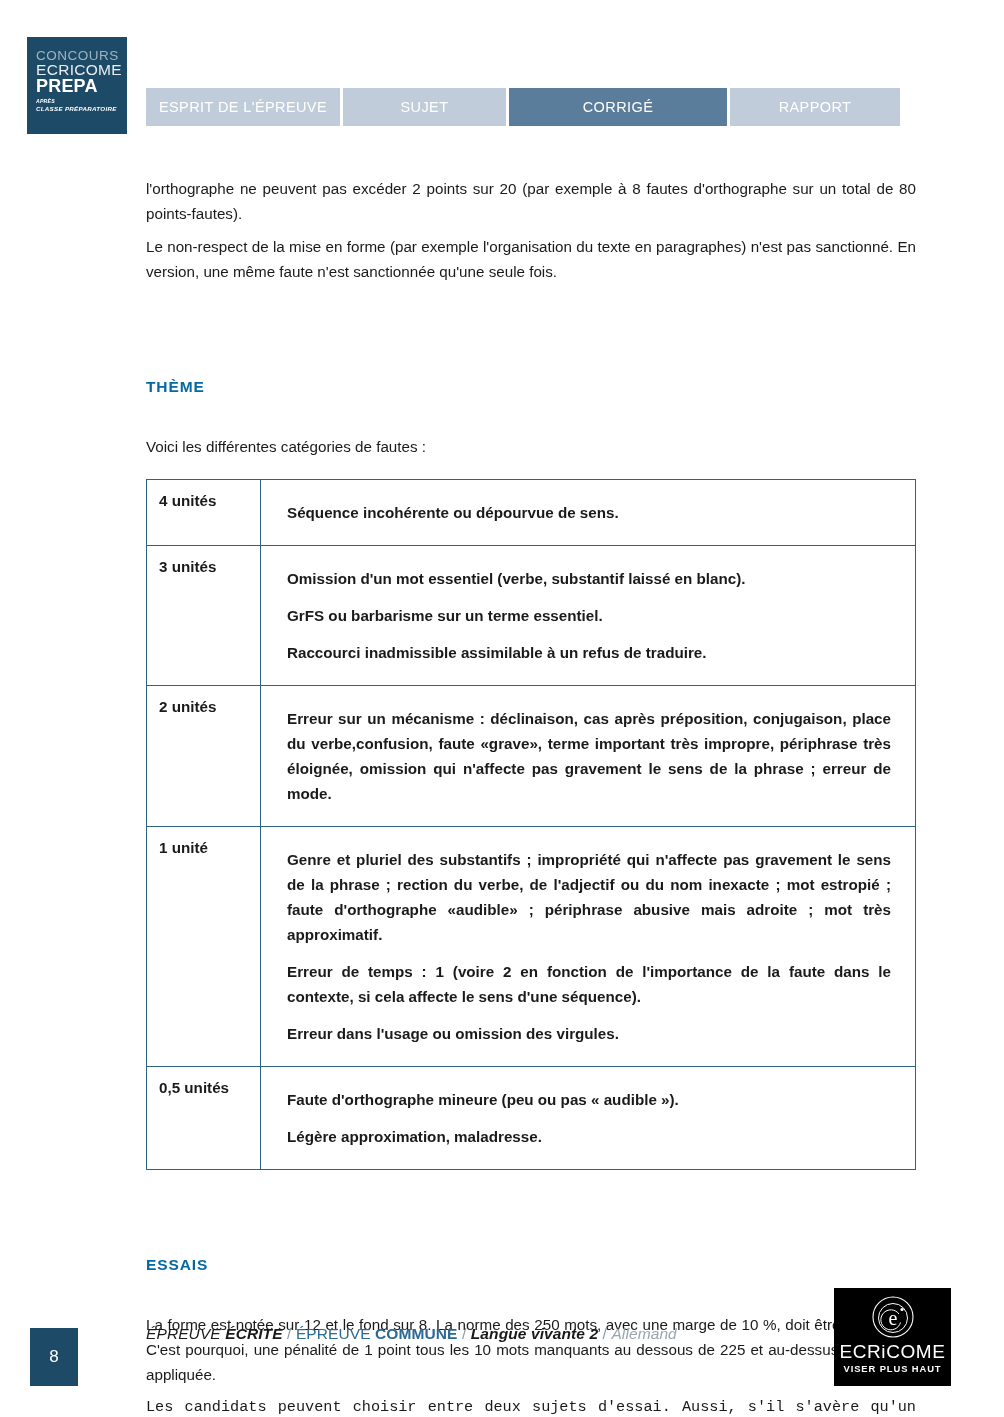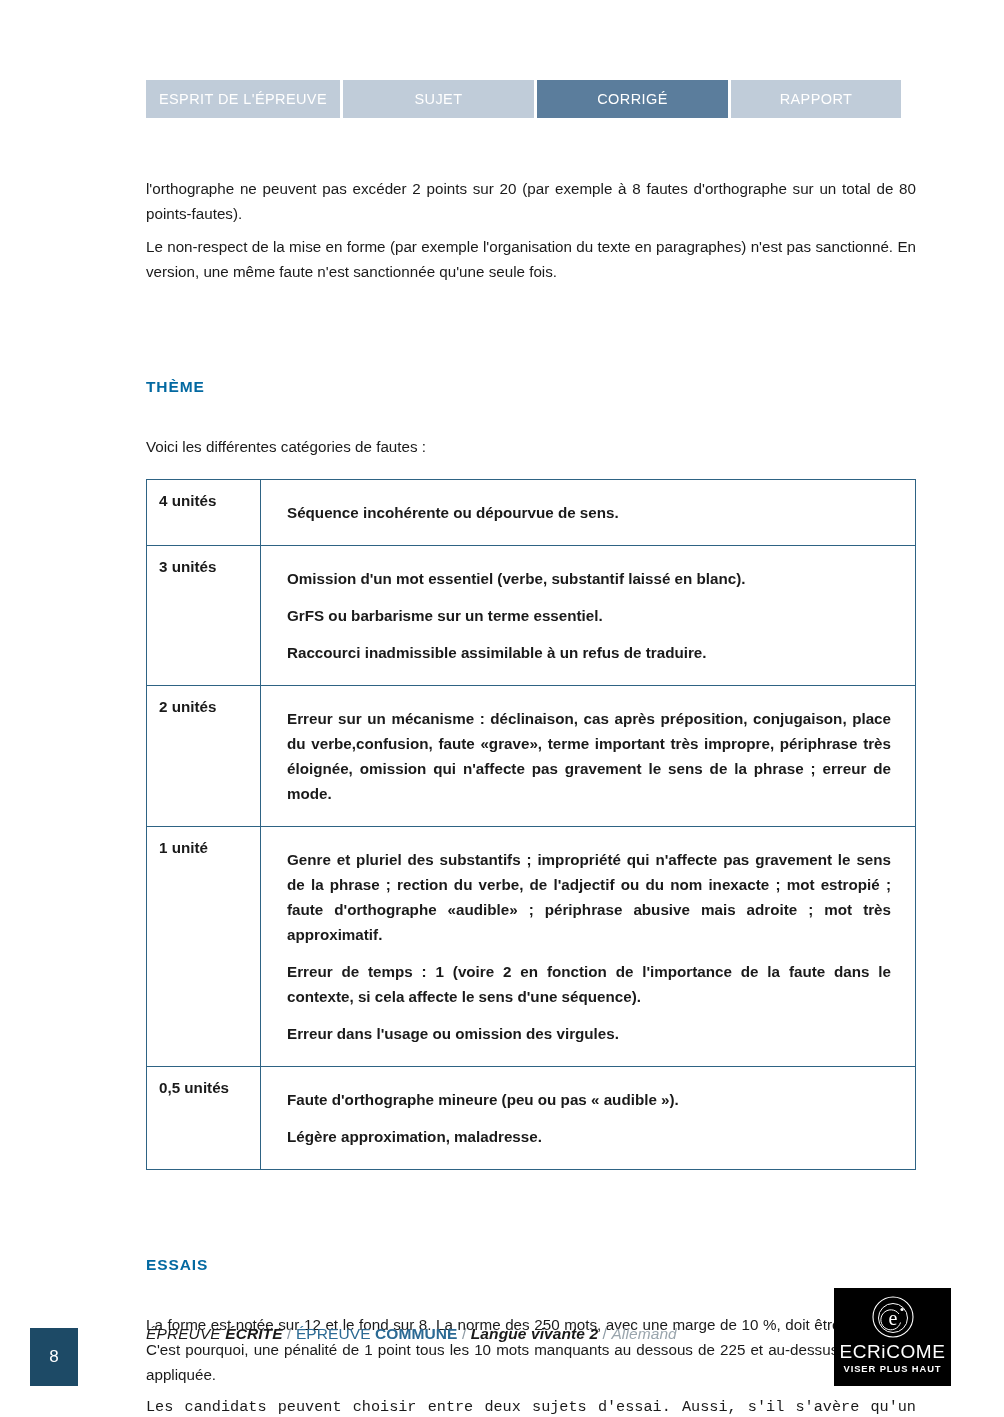--- a/index.html
+++ b/index.html
@@ -70,38 +70,38 @@
     font-weight: 700;
     font-style: italic;
     letter-spacing: 0.3px;
     line-height: 8px;
     color: #ffffff;
   }
 
   .tabs {
     position: absolute;
     left: 146px;
-    top: 80px;
+    top: 88px;
     display: flex;
     gap: 3px;
   }
   .tab {
     height: 38px;
     line-height: 38px;
     text-align: center;
     font-size: 14.5px;
     letter-spacing: 0.4px;
     color: #ffffff;
     background: #c0ccd9;
     font-weight: 400;
     user-select: none;
   }
   .tab.w1 { width: 194px; }
-  .tab.w2 { width: 191px; }
-  .tab.w3 { width: 191px; }
+  .tab.w2 { width: 163px; }
+  .tab.w3 { width: 218px; }
   .tab.w4 { width: 170px; }
   .tab.active { background: #5b7d9c; }
 
   
   .content {
     position: absolute;
     left: 146px;
     top: 176px;
     width: 770px;
   }
@@ -215,20 +215,27 @@
     letter-spacing: 0.9px;
     font-weight: 700;
     line-height: 13px;
   }
 </style>
 </head>
 <body>
 
 <div class="header">
 
+  <div class="brand-logo">
+    <div class="brand-concours">CONCOURS</div>
+    <div class="brand-ecricome">ECRICOME</div>
+    <div class="brand-prepa">PREPA</div>
+    <div class="brand-apres">APRÈS</div>
+    <div class="brand-classe">CLASSE PRÉPARATOIRE</div>
+  </div>
 
   <div class="tabs">
     <div class="tab w1">ESPRIT DE L'ÉPREUVE</div>
     <div class="tab w2">SUJET</div>
     <div class="tab w3 active">CORRIGÉ</div>
     <div class="tab w4">RAPPORT</div>
   </div>
 
 </div>
 

